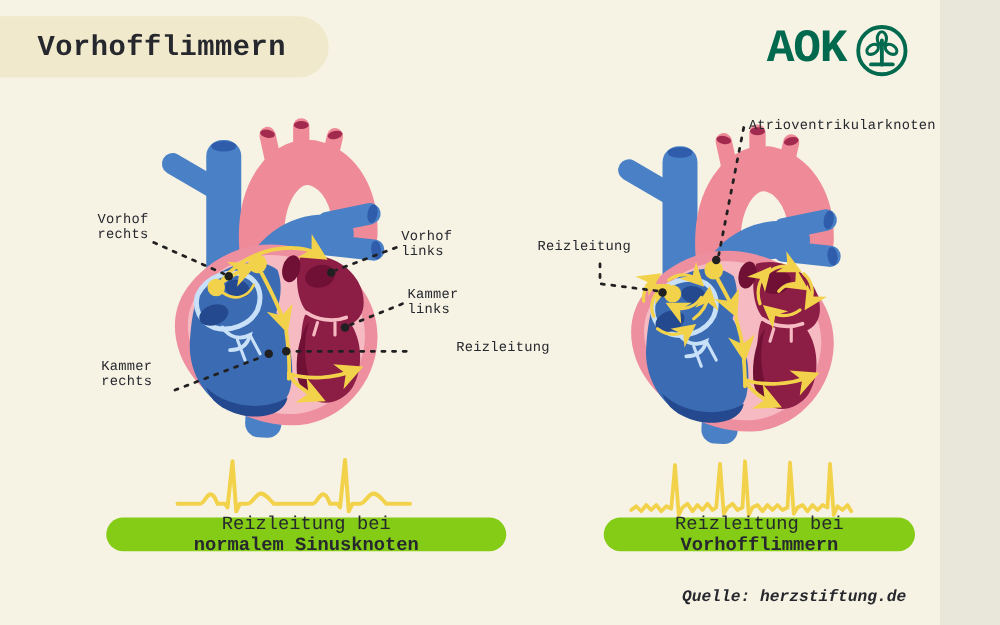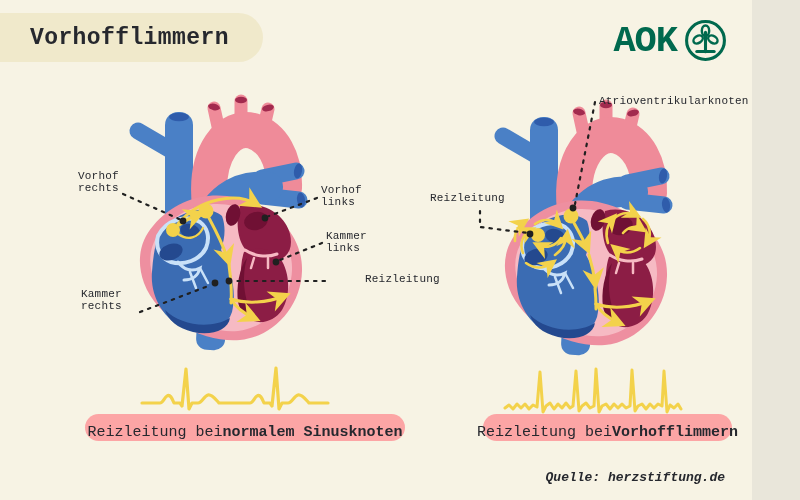--- a/index.html
+++ b/index.html
@@ -15,35 +15,35 @@
     position:absolute;left:0;top:13px;width:263px;height:49px;z-index:2;
     background:#f0e9cb;border-radius:0 25px 25px 0;
     display:flex;align-items:center;
   }
   .title-badge h1{
     margin:0 0 0 30px;font-size:23px;font-weight:bold;letter-spacing:.4px;color:#26282e;
   }
   
   .aok-logo{
     position:absolute;right:24px;top:18px;z-index:2;
-    display:flex;align-items:center;gap:6px;color:#00694e;
+    display:flex;gap:6px;color:#00694e;
   }
   .aok-logo .aok-word{
     font-size:37px;font-weight:bold;letter-spacing:-1px;line-height:44px;
   }
   
   .anat-label{
     position:absolute;z-index:3;font-size:11px;line-height:1.12;font-weight:500;
     letter-spacing:.2px;white-space:pre-line;color:#26282e;
   }
   
   .caption-pill{
-    position:absolute;z-index:2;height:27px;background:#fca5a5;border-radius:14px;
-    display:flex;align-items:flex-end;justify-content:center;
-    font-size:15px;white-space:nowrap;
+    position:absolute;z-index:2;height:27px;background:#84cc16;border-radius:14px;
+    display:flex;align-items:center;justify-content:center;
+    font-size:15px;white-space:nowrap;flex-direction:column;
   }
   .caption-pill b{font-weight:bold;}
   .caption-left{left:85px;top:414px;width:320px;}
   .caption-right{left:483px;top:414px;width:249px;}
   
   .source-note{
     position:absolute;right:27px;top:470px;z-index:2;
     font-size:13px;font-style:italic;font-weight:600;color:#26282e;margin-left:32px;
   }
 </style>

